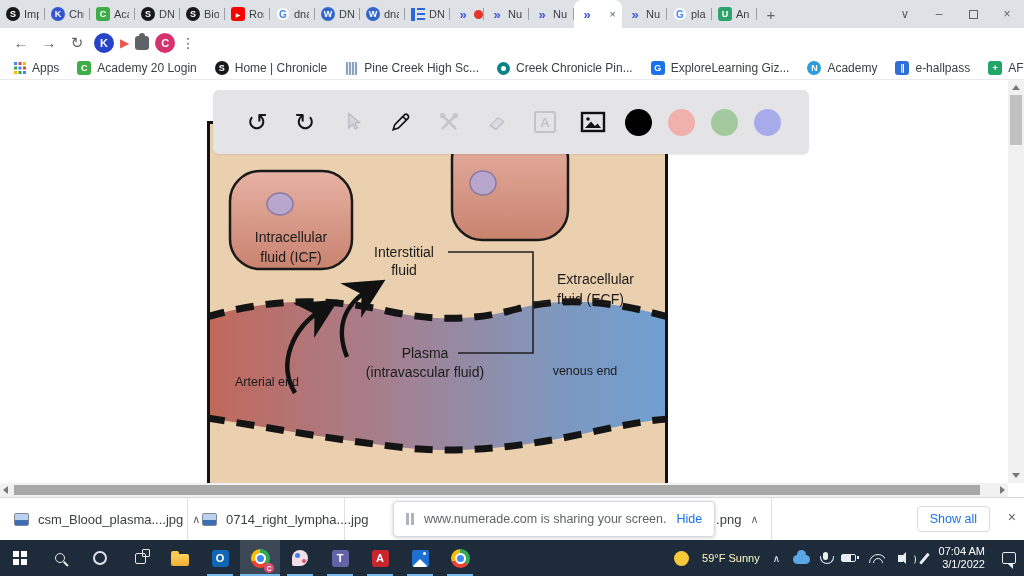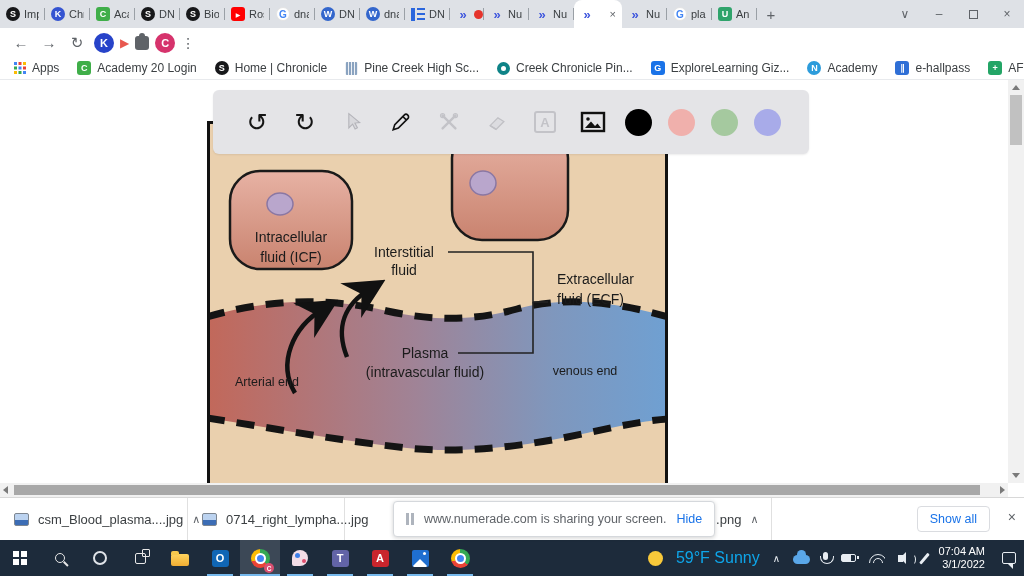--- a/index.html
+++ b/index.html
@@ -125,21 +125,21 @@
   .ic-chrome::after { content:""; position:absolute; inset:4px; background:#4285f4; border:2.5px solid #fff; border-radius:50%; }
   .badge-c { position:absolute; right:6px; bottom:3px; width:10px; height:10px; background:#d94f70; border-radius:50%; color:#fff; font-size:6.5px; font-weight:bold; display:flex; align-items:center; justify-content:center; z-index:2; }
   .ic-paint { width:16px; height:16px; background:#f3dde6; border-radius:50% 50% 50% 2px; position:relative; }
   .ic-paint::before { content:""; position:absolute; left:3px; top:3px; width:5px; height:5px; border-radius:50%; background:#3e7fe8; }
   .ic-paint::after { content:""; position:absolute; right:2px; bottom:3px; width:4px; height:4px; border-radius:50%; background:#e04f6e; }
   .ic-photos { width:17px; height:17px; background:#1f6fd0; border-radius:2px; position:relative; overflow:hidden; }
   .ic-photos::before { content:""; position:absolute; top:2px; right:3px; width:3px; height:3px; background:#fff; border-radius:50%; }
   .ic-photos::after { content:""; position:absolute; bottom:-4px; left:3px; width:10px; height:10px; background:#fff; transform:rotate(45deg); }
   .tray { margin-left:auto; display:flex; align-items:center; gap:13px; padding-right:8px; }
   .ic-sun { width:15px; height:15px; border-radius:50%; background:#f8c93a; }
-  .weather-txt { font-size:16px; color:#0ea5e9; white-space:nowrap; }
+  .weather-txt { font-size:11px; color:#fef9c3; white-space:nowrap; }
   .tray-chev { font-size:10px; color:#e8edf2; }
   .ic-cloud { width:17px; height:9px; background:#5aa7e8; border-radius:9px; position:relative; margin-top:3px; }
   .ic-cloud::before { content:""; position:absolute; left:4px; top:-5px; width:9px; height:9px; background:#5aa7e8; border-radius:50%; }
   .ic-mic { width:5px; height:8px; background:#e8edf2; border-radius:3px; position:relative; margin-bottom:5px; }
   .ic-mic::after { content:""; position:absolute; left:-3.5px; top:4px; width:12px; height:7px; border:1.5px solid #e8edf2; border-top:none; border-radius:0 0 7px 7px; }
   .ic-batt { width:15px; height:8px; border:1.5px solid #e8edf2; border-radius:2px; position:relative; background:linear-gradient(90deg,#e8edf2 0 70%, transparent 70%); }
   .ic-batt::after { content:""; position:absolute; right:-4px; top:1px; width:2px; height:3px; background:#e8edf2; }
   .ic-wifi { width:16px; height:9px; position:relative; overflow:hidden; }
   .ic-wifi::before { content:""; position:absolute; left:0; top:0; width:16px; height:16px; border:1.5px solid #e8edf2; border-radius:50%; }
   .ic-wifi::after { content:""; position:absolute; left:4px; top:4px; width:8px; height:8px; border:1.5px solid #e8edf2; border-radius:50%; }

